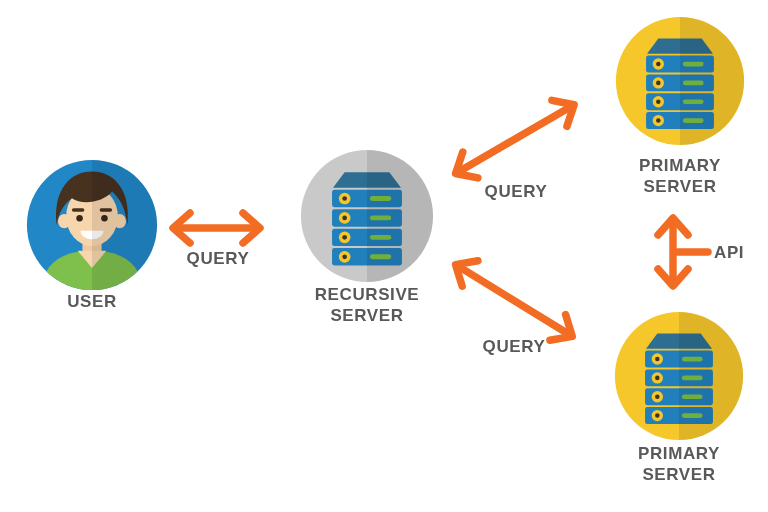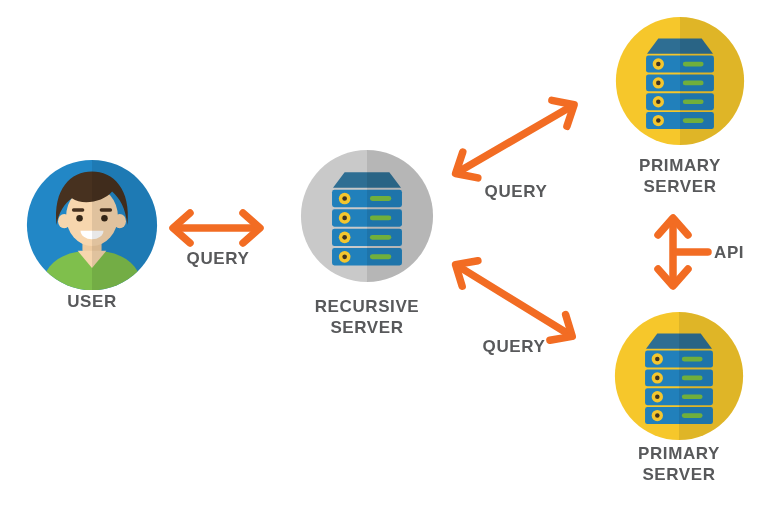--- a/index.html
+++ b/index.html
@@ -134,21 +134,21 @@
     <g class="arrow" transform="translate(673,215) rotate(90)">
       <line x1="5" y1="0" x2="69" y2="0"></line>
       <polyline points="20,-15 3,0 20,15"></polyline>
       <polyline points="54,-15 71,0 54,15"></polyline>
     </g>
     <line class="arrow" x1="676" y1="252" x2="708" y2="252"></line>
   </svg>
 
   <div class="diagram-label" style="left:92px; top:291px;">USER</div>
 
-  <div class="diagram-label" style="left:367px; top:296px;text-align:center;">RECURSIVE
+  <div class="diagram-label" style="left:367px; top:284px;text-align:center;">RECURSIVE
 SERVER</div>
 
   <div class="diagram-label" style="left:680px; top:155px;">PRIMARY
 SERVER</div>
 
   <div class="diagram-label" style="left:679px; top:443px;">PRIMARY
 SERVER</div>
 
   <div class="diagram-label" style="left:218px; top:248px;">QUERY</div>
 

